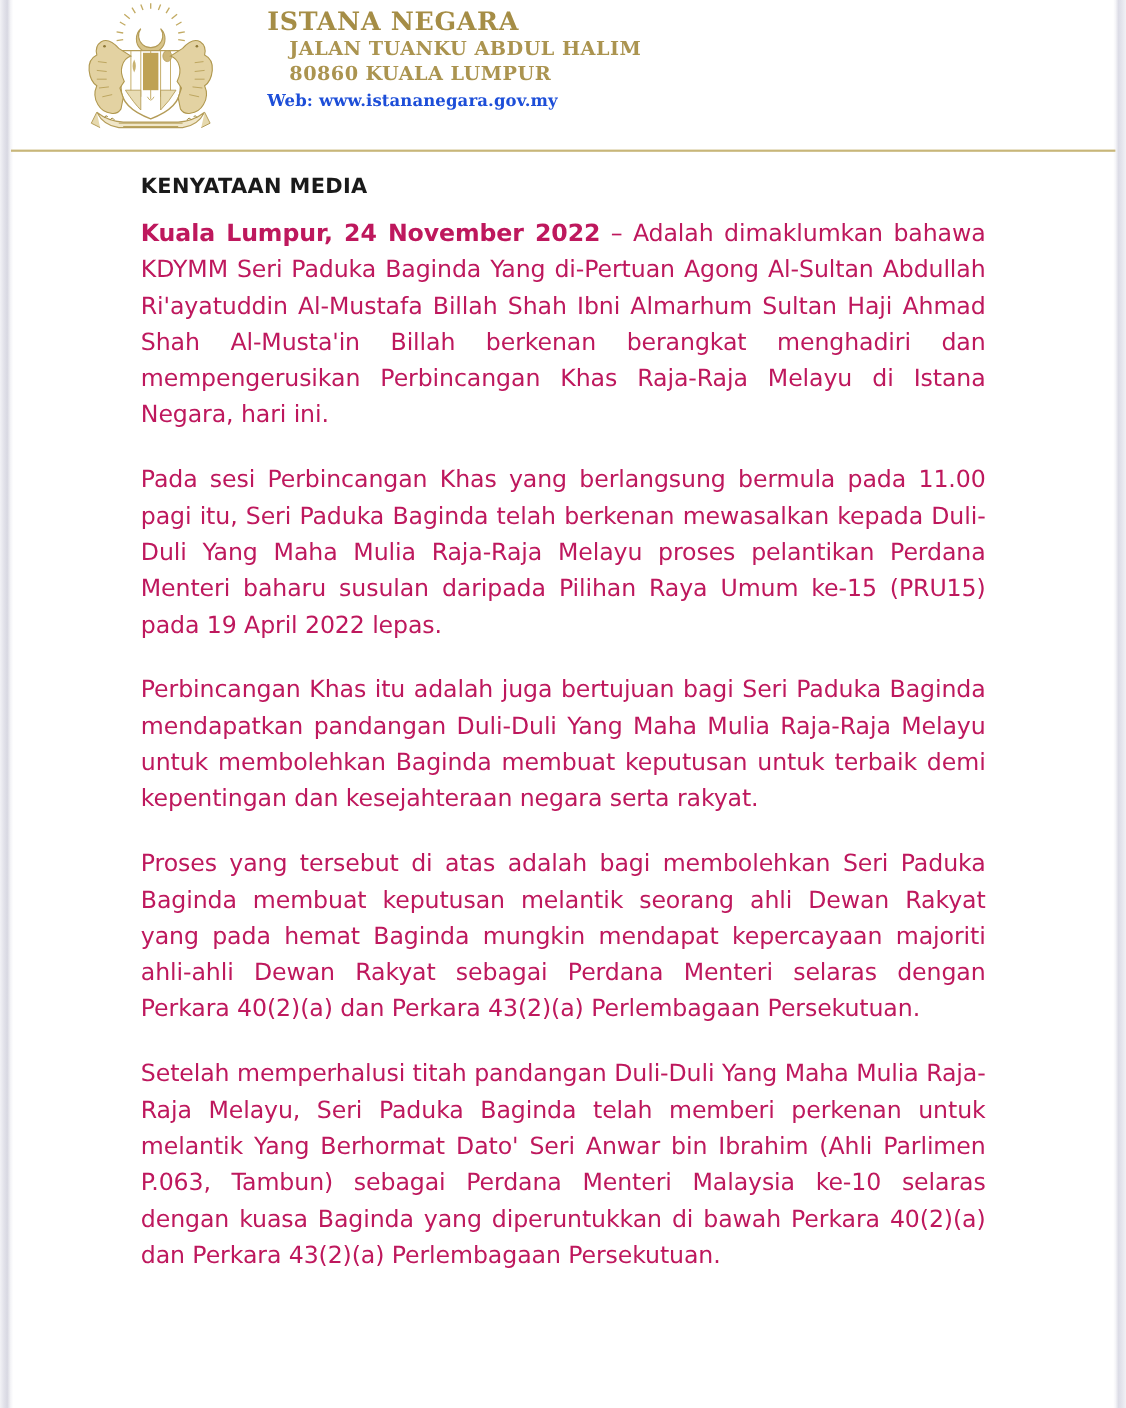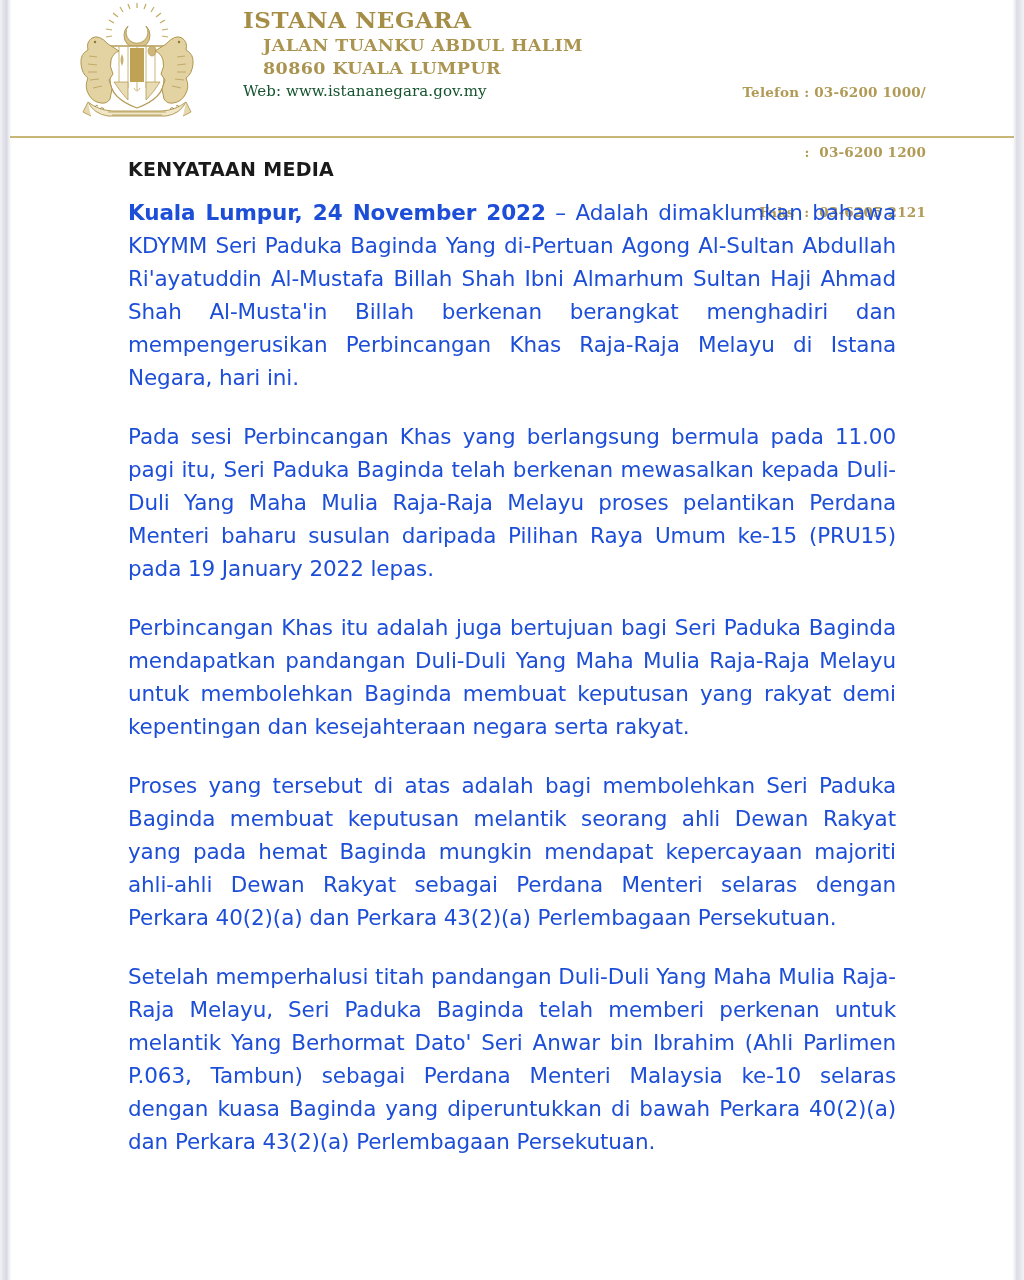--- a/index.html
+++ b/index.html
@@ -71,24 +71,24 @@
   .lh-line2, .lh-line3 {
     font-size: 17.5px;
     font-weight: bold;
     letter-spacing: 0.4px;
     line-height: 23px;
     color: #ab9450;
     margin-left: 20px;
   }
   .lh-line4 {
     font-size: 15px;
-    font-weight: normal;
+    font-weight: bold;
     letter-spacing: 0.1px;
     line-height: 23px;
-    color: #14532d;
+    color: #1d4ed8;
   }
 
   .lh-contact {
     position: absolute;
     right: 98px;
     top: 42px;
     font-family: "DejaVu Serif", serif;
     font-size: 13.5px;
     font-weight: bold;
     color: #b09a55;
@@ -119,21 +119,21 @@
     font-size: 19px;
     font-weight: bold;
     letter-spacing: 0.3px;
     color: #1a1a1a;
     margin-bottom: 16px;
   }
 
   .para {
     font-size: 21.5px;
     line-height: 33px;
-    color: #1d4ed8;
+    color: #be185d;
     text-align: justify;
     text-justify: inter-word;
     margin-bottom: 26px;
     letter-spacing: -0.1px;
   }
   .para:last-child { margin-bottom: 16px; }
 
   .lead { font-weight: bold; }
 </style>
 </head>
@@ -235,40 +235,35 @@
       </svg>
     </div>
 
     <div class="lh-address">
       <div class="lh-line1">ISTANA NEGARA</div>
       <div class="lh-line2">JALAN TUANKU ABDUL HALIM</div>
       <div class="lh-line3">80860 KUALA LUMPUR</div>
       <div class="lh-line4">Web: www.istananegara.gov.my</div>
     </div>
 
-    <div class="lh-contact">
-      <div>Telefon : 03-6200 1000/</div>
-      <div>:  03-6200 1200</div>
-      <div>Faks  :  03-6205 2121</div>
-    </div>
 
     <div class="gold-rule"></div>
   </div>
 
   <div class="doc-body">
 
     <div class="doc-heading">KENYATAAN MEDIA</div>
 
     <p class="para">
       <span class="lead">Kuala Lumpur, 24 November 2022</span><span> – Adalah dimaklumkan bahawa KDYMM Seri Paduka Baginda Yang di-Pertuan Agong Al-Sultan Abdullah Ri'ayatuddin Al-Mustafa Billah Shah Ibni Almarhum Sultan Haji Ahmad Shah Al-Musta'in Billah berkenan berangkat menghadiri dan mempengerusikan Perbincangan Khas Raja-Raja Melayu di Istana Negara, hari ini.</span>
     </p>
 
-    <p class="para">Pada sesi Perbincangan Khas yang berlangsung bermula pada 11.00 pagi itu, Seri Paduka Baginda telah berkenan mewasalkan kepada Duli-Duli Yang Maha Mulia Raja-Raja Melayu proses pelantikan Perdana Menteri baharu susulan daripada Pilihan Raya Umum ke-15 (PRU15) pada 19 January 2022 lepas.</p>
-
-    <p class="para">Perbincangan Khas itu adalah juga bertujuan bagi Seri Paduka Baginda mendapatkan pandangan Duli-Duli Yang Maha Mulia Raja-Raja Melayu untuk membolehkan Baginda membuat keputusan yang rakyat demi kepentingan dan kesejahteraan negara serta rakyat.</p>
+    <p class="para">Pada sesi Perbincangan Khas yang berlangsung bermula pada 11.00 pagi itu, Seri Paduka Baginda telah berkenan mewasalkan kepada Duli-Duli Yang Maha Mulia Raja-Raja Melayu proses pelantikan Perdana Menteri baharu susulan daripada Pilihan Raya Umum ke-15 (PRU15) pada 19 April 2022 lepas.</p>
+
+    <p class="para">Perbincangan Khas itu adalah juga bertujuan bagi Seri Paduka Baginda mendapatkan pandangan Duli-Duli Yang Maha Mulia Raja-Raja Melayu untuk membolehkan Baginda membuat keputusan untuk terbaik demi kepentingan dan kesejahteraan negara serta rakyat.</p>
 
     <p class="para">Proses yang tersebut di atas adalah bagi membolehkan Seri Paduka Baginda membuat keputusan melantik seorang ahli Dewan Rakyat yang pada hemat Baginda mungkin mendapat kepercayaan majoriti ahli-ahli Dewan Rakyat sebagai Perdana Menteri selaras dengan Perkara 40(2)(a) dan Perkara 43(2)(a) Perlembagaan Persekutuan.</p>
 
     <p class="para">Setelah memperhalusi titah pandangan Duli-Duli Yang Maha Mulia Raja-Raja Melayu, Seri Paduka Baginda telah memberi perkenan untuk melantik Yang Berhormat Dato' Seri Anwar bin Ibrahim (Ahli Parlimen P.063, Tambun) sebagai Perdana Menteri Malaysia ke-10 selaras dengan kuasa Baginda yang diperuntukkan di bawah Perkara 40(2)(a) dan Perkara 43(2)(a) Perlembagaan Persekutuan.</p>
 
   </div>
 
 </div>
 
 </body></html>

